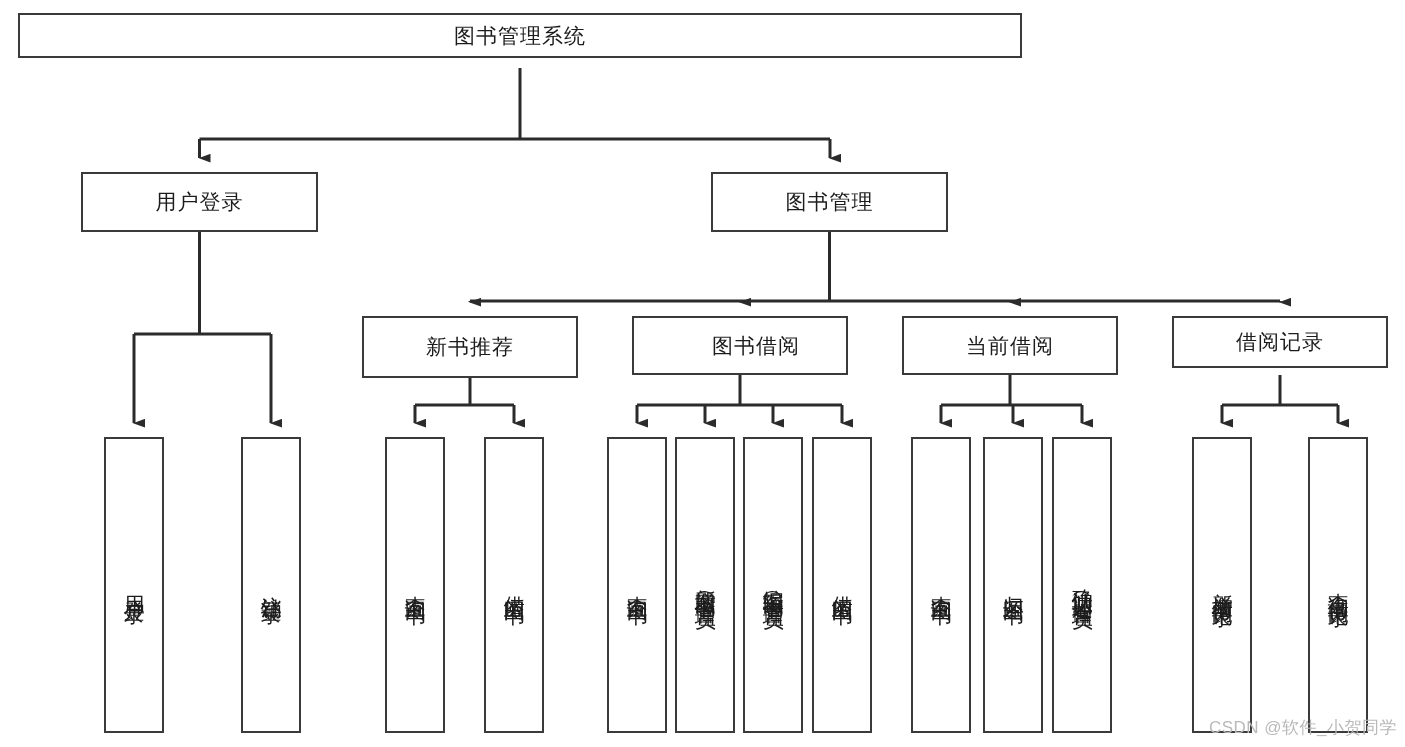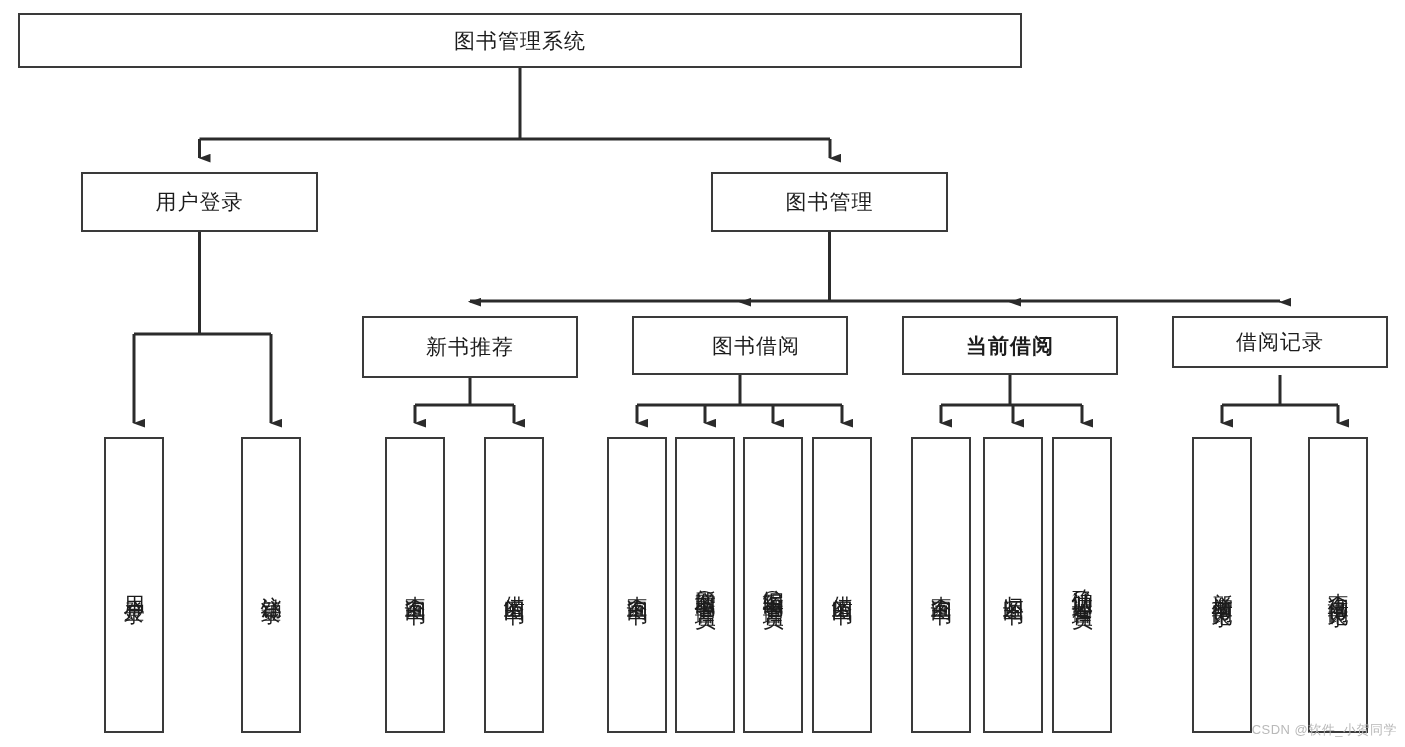--- a/index.html
+++ b/index.html
@@ -52,21 +52,21 @@
   }
   .node.vert span {
     writing-mode: vertical-rl;
     text-orientation: upright;
     display: block;
   }
   #watermark {
     position: absolute;
     right: 8px;
     bottom: 8px;
-    font-size: 13px;
+    font-size: 17px;
     color: #b9b9b9;
     letter-spacing: 0.5px;
     z-index: 3;
     white-space: nowrap;
   }
 </style>
 </head>
 <body>
 
 <div id="canvas">
@@ -114,38 +114,38 @@
       <path d="M1013,405 L1013,423" marker-end="url(#arr)"></path>
       <path d="M1082,405 L1082,423" marker-end="url(#arr)"></path>
 
       <path d="M1280,375 L1280,405"></path>
       <path d="M1222,405 L1338,405"></path>
       <path d="M1222,405 L1222,423" marker-end="url(#arr)"></path>
       <path d="M1338,405 L1338,423" marker-end="url(#arr)"></path>
     </g>
   </svg>
 
-  <div class="node horiz" id="node-root" style="left: 18px; top: 13px; width: 1004px; height: 55px;">
+  <div class="node horiz" id="node-root" style="left: 18px; top: 13px; width: 1004px; height: 45px;">
     <span>图书管理系统</span>
   </div>
 
   <div class="node horiz" id="node-l2-0" style="left: 81px; top: 172px; width: 237px; height: 60px;">
     <span>用户登录</span>
   </div>
   <div class="node horiz" id="node-l2-1" style="left: 711px; top: 172px; width: 237px; height: 60px; justify-content: center;">
     <span>图书管理</span>
   </div>
 
   <div class="node horiz" id="node-l3-0" style="left: 362px; top: 316px; width: 216px; height: 62px;">
     <span>新书推荐</span>
   </div>
   <div class="node horiz" id="node-l3-1" style="left: 632px; top: 316px; width: 216px; height: 59px; padding-left: 32px;">
     <span>图书借阅</span>
   </div>
-  <div class="node horiz" id="node-l3-2" style="left: 902px; top: 316px; width: 216px; height: 59px; font-weight: bold;">
+  <div class="node horiz" id="node-l3-2" style="left: 902px; top: 316px; width: 216px; height: 59px;">
     <span>当前借阅</span>
   </div>
   <div class="node horiz" id="node-l3-3" style="left: 1172px; top: 316px; width: 216px; height: 52px;">
     <span>借阅记录</span>
   </div>
 
   <div class="node vert" id="node-leaf-0" style="left: 104px; top: 437px; width: 60px; height: 296px;">
     <span>用户登录</span>
   </div>
   <div class="node vert" id="node-leaf-1" style="left: 241px; top: 437px; width: 60px; height: 296px;">

